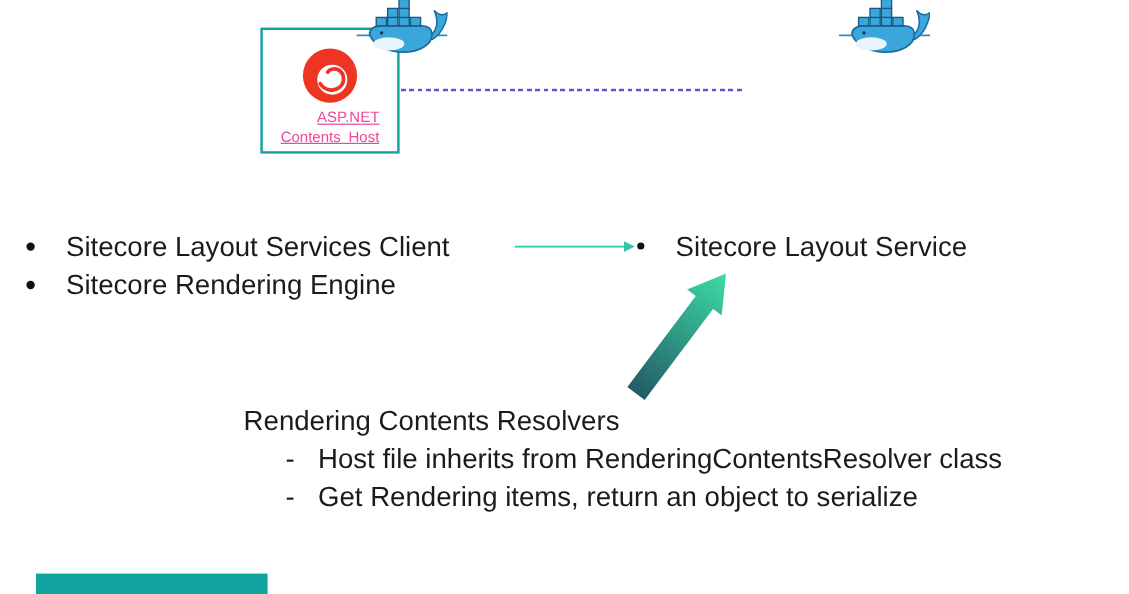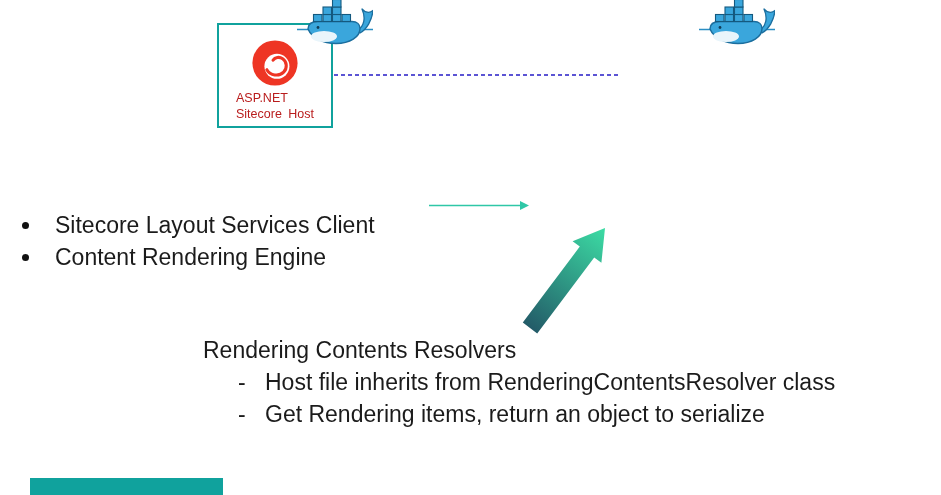--- a/index.html
+++ b/index.html
@@ -10,34 +10,34 @@
   
   .node-box{
     position:absolute;top:23px;width:116px;height:105px;box-sizing:border-box;
     border:2.5px solid #10A29D;background:#fff;z-index:1;
     display:flex;flex-direction:column;align-items:center;
   }
   .node-box.left{left:217px;}
   .node-box.right{left:619px;}
   .sc-logo{width:50px;height:50px;margin-top:13px;flex:0 0 auto;}
   .node-label{
-    margin-top:3px;font-size:12.5px;line-height:1.25;color:#b91c1c;
-    text-align:left;word-spacing:3px;
+    margin-top:3px;font-size:12.5px;line-height:1.25;color:#ec4899;
+    text-align:right;word-spacing:3px;text-decoration:underline;
   }
   
   .whale{position:absolute;width:76px;height:48px;z-index:2;}
   .whale.left{left:297px;top:-1px;}
   .whale.right{left:699px;top:-1px;}
   
   .connector{
     position:absolute;left:334px;top:74px;width:285px;height:1.5px;
     background:repeating-linear-gradient(90deg,#5B54D4 0 4px,transparent 4px 7px);
   }
   
-  .bullet-list{position:absolute;left:20px;top:189px;font-size:23px;margin-top:20px;}
+  .bullet-list{position:absolute;left:20px;top:189px;font-size:23px;}
   .b-row{display:flex;align-items:center;height:32px;}
   .dot{flex:0 0 7px;width:7px;height:7px;border-radius:50%;background:#111;margin-left:2px;margin-right:26px;}
   
   .right-item{position:absolute;left:531px;top:191px;height:28px;display:flex;align-items:center;font-size:23px;}
   .right-item .dot{flex:0 0 6px;width:6px;height:6px;margin-left:0;margin-right:26px;}
   
   .thin-arrow{position:absolute;left:428px;top:199px;width:102px;height:13px;}
   
   .big-arrow{position:absolute;left:505px;top:215px;width:115px;height:125px;}
   
@@ -81,48 +81,52 @@
   </svg>
 
   <div class="connector"></div>
 
   <div class="node-box left">
     <svg class="sc-logo">
         <use href="#sym-sitecore"></use>
       </svg>
     <div class="node-label">
       <span>ASP.NET</span><br>
-      <span>Sitecore Host</span>
+      <span>Contents Host</span>
     </div>
   </div>
 
 
   <svg class="whale left">
       <use href="#sym-whale"></use>
     </svg>
   <svg class="whale right">
       <use href="#sym-whale"></use>
     </svg>
 
   <div class="bullet-list">
     <div class="b-row">
       <span class="dot"></span>
       <span>Sitecore Layout Services Client</span>
     </div>
     <div class="b-row">
       <span class="dot"></span>
-      <span>Content Rendering Engine</span>
+      <span>Sitecore Rendering Engine</span>
     </div>
   </div>
 
   <svg class="thin-arrow" viewBox="0 0 102 13">
     <line x1="1" y1="6.5" x2="92" y2="6.5" stroke="#2FC7A7" stroke-width="1.6"></line>
     <polygon points="92,2 101,6.5 92,11" fill="#2FC7A7"></polygon>
   </svg>
 
+  <div class="right-item">
+    <span class="dot"></span>
+    <span>Sitecore Layout Service</span>
+  </div>
 
   <svg class="big-arrow" viewBox="0 0 115 125">
     <defs>
       <linearGradient id="bigGrad" gradientUnits="userSpaceOnUse" x1="25" y1="113" x2="100" y2="13">
         <stop offset="0" stop-color="#235B68"></stop>
         <stop offset="1" stop-color="#3CDCA4"></stop>
       </linearGradient>
     </defs>
     <polygon points="32.2,118.4 89.2,42.4 96.4,47.8 100,13 67.6,26.2 74.8,31.6 17.8,107.6" fill="url(#bigGrad)"></polygon>
   </svg>

